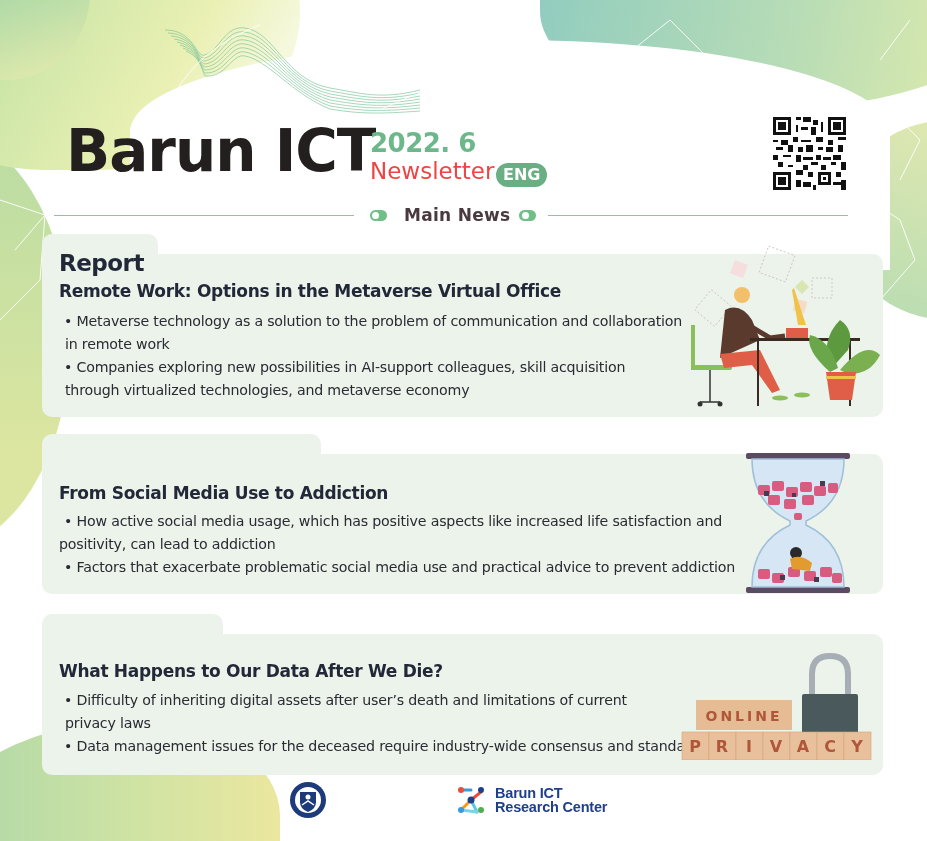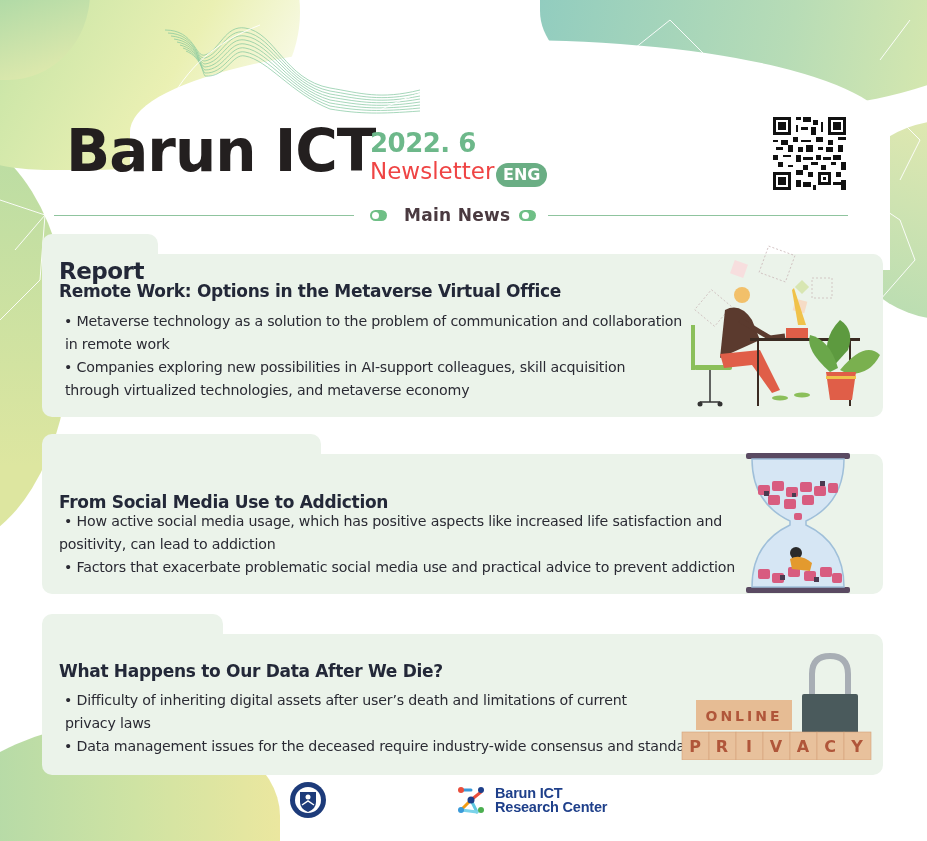--- a/index.html
+++ b/index.html
@@ -43,21 +43,21 @@
   .toggle { position: absolute; top: 7px; width: 17px; height: 11px; border-radius: 6px; background: #6fbf86; }
   .toggle::after { content: ""; position: absolute; top: 2px; width: 7px; height: 7px; border-radius: 50%; background: #ffffff; }
   .toggle.left { left: 316px; } .toggle.left::after { left: 2px; }
   .toggle.right { left: 465px; } .toggle.right::after { left: 3px; }
   .main-news { position: absolute; left: 350px; top: 2px; font-size: 17px; font-weight: bold; color: #4a3a40; letter-spacing: 0.3px; }
 
   
   .section { position: absolute; left: 42px; width: 841px; z-index: 2; }
   .tab { position: absolute; left: 0; top: 0; height: 40px; background: #ebf3ea; border-radius: 10px 10px 0 0; }
   .panel { position: absolute; left: 0; top: 20px; width: 841px; background: #ebf3ea; border-radius: 0 10px 10px 10px; }
-  .section-title { position: absolute; left: 17px; top: 24px; font-size: 23px; font-weight: bold; color: #232838; letter-spacing: -0.5px; white-space: nowrap; }
+  .section-title { position: absolute; left: 17px; top: 16px; font-size: 23px; font-weight: bold; color: #232838; letter-spacing: -0.5px; white-space: nowrap; }
   .headline { position: absolute; left: 17px; font-size: 17px; font-weight: bold; color: #232838; white-space: nowrap; letter-spacing: -0.3px; }
   .bullets { position: absolute; left: 22px; font-size: 14.2px; line-height: 23px; color: #2a2a33; letter-spacing: -0.2px; }
   .bullets li { list-style: none; }
   .art { position: absolute; }
 
   
   .footer { position: absolute; left: 0; top: 776px; width: 927px; height: 50px; z-index: 2; }
   .yonsei { position: absolute; left: 289px; top: 5px; display: flex; align-items: center; }
   .yonsei-text { margin-left: 6px; font-family: "DejaVu Serif", serif; color: #444; }
   .yonsei-name { font-size: 21px; letter-spacing: 2px; line-height: 1; }
@@ -228,21 +228,21 @@
     <path d="M160 130 Q185 100 200 115 Q190 135 168 134 Z" fill="#7ab04f"></path>
     <path d="M150 132 Q125 110 130 95 Q150 100 158 128 Z" fill="#6aa74a"></path>
     <path d="M146 132 L176 132 L172 160 L150 160 Z" fill="#e05e48"></path>
     <rect x="146" y="136" width="30" height="3" fill="#f0c24a"></rect>
   </svg>
 </div>
 
 <div class="section" style="top:434px; height:160px;">
   <div class="tab" style="width:279px;"></div>
   <div class="panel" style="height:140px;"></div>
-  <div class="headline" style="top:58px;">From Social Media Use to Addiction</div>
+  <div class="headline" style="top:49px;">From Social Media Use to Addiction</div>
   <ul class="bullets" style="top:76px;">
     <li>• How active social media usage, which has positive aspects like increased life satisfaction and</li>
     <li style="margin-left:-5px;">positivity, can lead to addiction</li>
     <li>• Factors that exacerbate problematic social media use and practical advice to prevent addiction</li>
   </ul>
   <svg class="art" style="left:702px; top:19px;" width="108" height="142" viewBox="0 0 108 142">
     <rect x="2" y="0" width="104" height="6" rx="2" fill="#5a4a62"></rect>
     <rect x="2" y="134" width="104" height="6" rx="2" fill="#5a4a62"></rect>
     <path d="M8 6 L100 6 Q100 50 62 68 L62 72 Q100 90 100 134 L8 134 Q8 90 46 72 L46 68 Q8 50 8 6 Z" fill="#d6e6f4" stroke="#9fbfd9" stroke-width="1.5"></path>
     <g fill="#d85c80">

